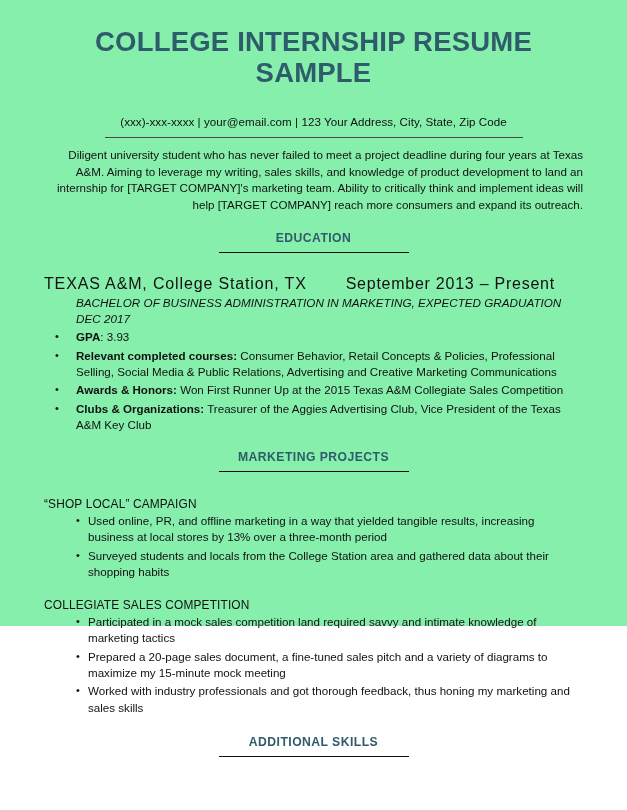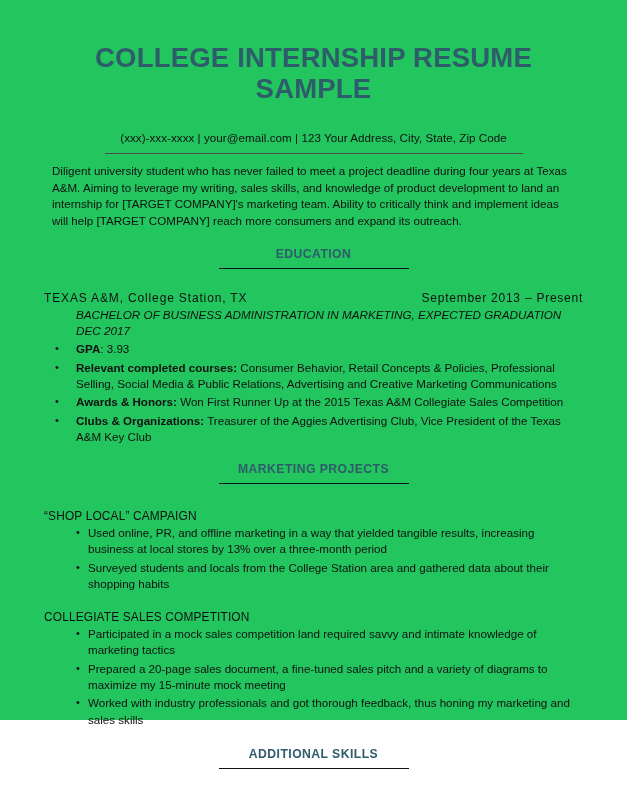--- a/index.html
+++ b/index.html
@@ -10,24 +10,24 @@
   body {
     width: 627px;
     height: 810px;
     font-family: "Liberation Sans", sans-serif;
     color: #000000;
     overflow: hidden;
   }
   .page {
     position: relative;
     width: 627px;
-    height: 720px;
-    background: #22c55e;
+    height: 626px;
+    background: #86efac;
     box-sizing: border-box;
-    padding: 16px 44px;
+    padding: 0 44px;
   }
 
   
   .resume-title {
     text-align: center;
     color: #2f5c6b;
     font-size: 27.5px;
     font-weight: bold;
     letter-spacing: 0.2px;
     margin: 0;
@@ -62,30 +62,31 @@
     height: 0;
     border-top: 1.9px solid #101010;
     margin: 7px auto 0 auto;
   }
 
   
   .objective-text {
     font-size: 11.6px;
     line-height: 1.46;
     color: #111111;
-    margin: 8px;
-    text-align: left;
+    margin: 0;
+    text-align: right;
   }
 
   .edu-head-row {
     display: flex;
-    justify-content: space-between;
+    justify-content: flex-start;
     align-items: baseline;
-    font-size: 12px;
-    color: #111111;
+    font-size: 16px;
+    color: #111111;
+    gap: 39px;
   }
   .edu-school {
     letter-spacing: 0.85px;
   }
   .edu-dates {
     letter-spacing: 0.75px;
     white-space: nowrap;
   }
   .edu-degree {
     font-size: 11.7px;

